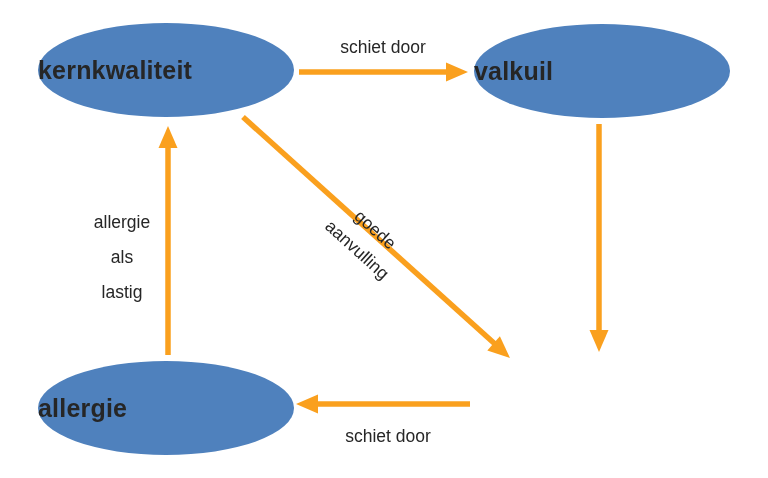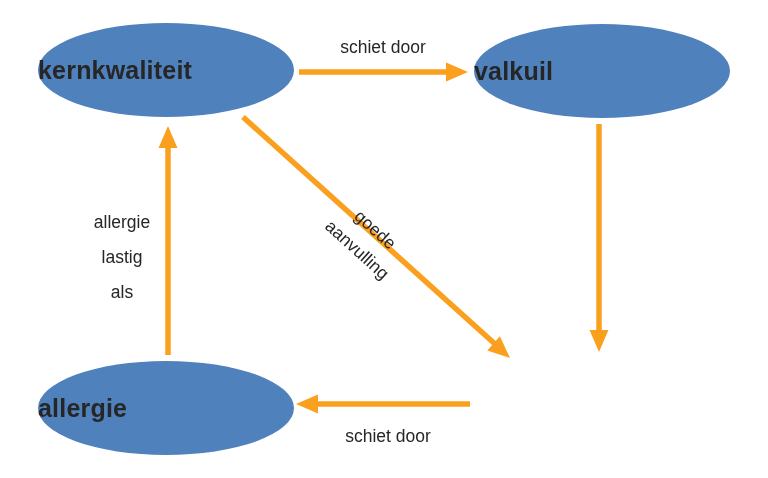--- a/index.html
+++ b/index.html
@@ -120,17 +120,17 @@
 
   <div class="edge-label" id="label-goede-aanvulling">
     <span class="line">goede</span>
     <span class="line">aanvulling</span>
   </div>
 
   <div class="edge-label" id="label-schiet-door-bottom">schiet door</div>
 
   <div class="edge-label" id="label-ervaart-als-lastig">
     <span class="line">allergie</span>
+    <span class="line">als</span>
     <span class="line">lastig</span>
-    <span class="line">als</span>
   </div>
 
 </div>
 
 </body></html>

